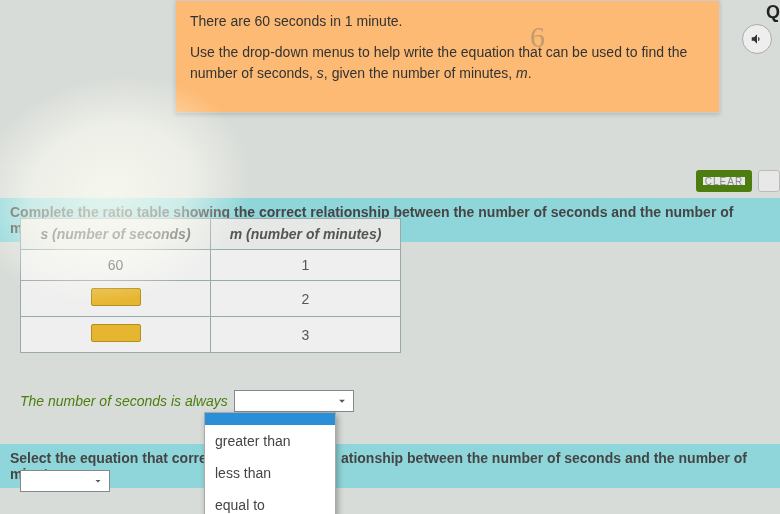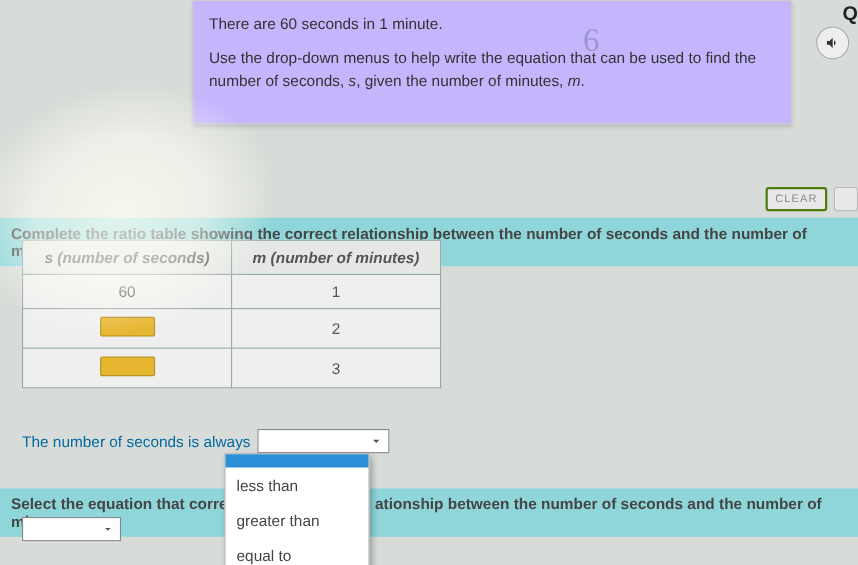--- a/index.html
+++ b/index.html
@@ -10,21 +10,21 @@
     height: 514px;
     overflow: hidden;
     position: relative;
     color: #333;
   }
   .instruction-box {
     position: absolute;
     top: 0;
     left: 175px;
     width: 545px;
-    background: #c4b5fd;
+    background: #fdba74;
     border: 1px solid #ccc;
     padding: 10px 14px 18px 14px;
     font-size: 14px;
     line-height: 1.5;
     color: #333;
     box-shadow: 0 2px 4px rgba(0,0,0,0.15);
   }
   .instruction-box p { margin-bottom: 10px; }
   .italic { font-style: italic; }
 
@@ -65,21 +65,21 @@
     z-index: 50;
   }
 
   .clear-btn {
     position: absolute;
     top: 170px;
     right: 28px;
     width: 56px;
     height: 22px;
     background: #e8e8e8;
-    border: 2px solid #4d7c0f;
+    border: 7px solid #4d7c0f;
     border-radius: 3px;
     font-size: 10px;
     color: #888;
     letter-spacing: 1px;
     display: flex;
     align-items: center;
     justify-content: center;
     cursor: pointer;
   }
   .small-btn {
@@ -131,24 +131,25 @@
     background: #e7b631;
     border: 1px solid #b38f1f;
     border-radius: 2px;
   }
 
   .sentence-row {
     position: absolute;
     top: 390px;
     left: 20px;
     font-size: 14px;
-    color: #0369a1;
+    color: #4d7c0f;
     display: flex;
     align-items: center;
     gap: 6px;
+    font-style: italic;
   }
 
   .main-dropdown {
     display: inline-block;
     width: 120px;
     height: 22px;
     border: 1px solid #888;
     background: #fff;
     position: relative;
     cursor: pointer;
@@ -268,22 +269,22 @@
 </div>
 
 <div class="banner banner3">
   <span>Select the equation that correctl</span>
   <span style="display:inline-block;width:110px;"></span>
   <span>ationship between the number of seconds and the number of minutes.</span>
 </div>
 
 <div class="dropdown-menu">
   <div class="opt highlight"></div>
+  <div class="opt">greater than</div>
   <div class="opt">less than</div>
-  <div class="opt">greater than</div>
   <div class="opt">equal to</div>
 </div>
 
 <div class="select2">
   <svg viewBox="0 0 24 24">
       <path d="M7 10l5 5 5-5z" fill="#555"></path>
     </svg>
 </div>
 
 <div class="glare"></div>

